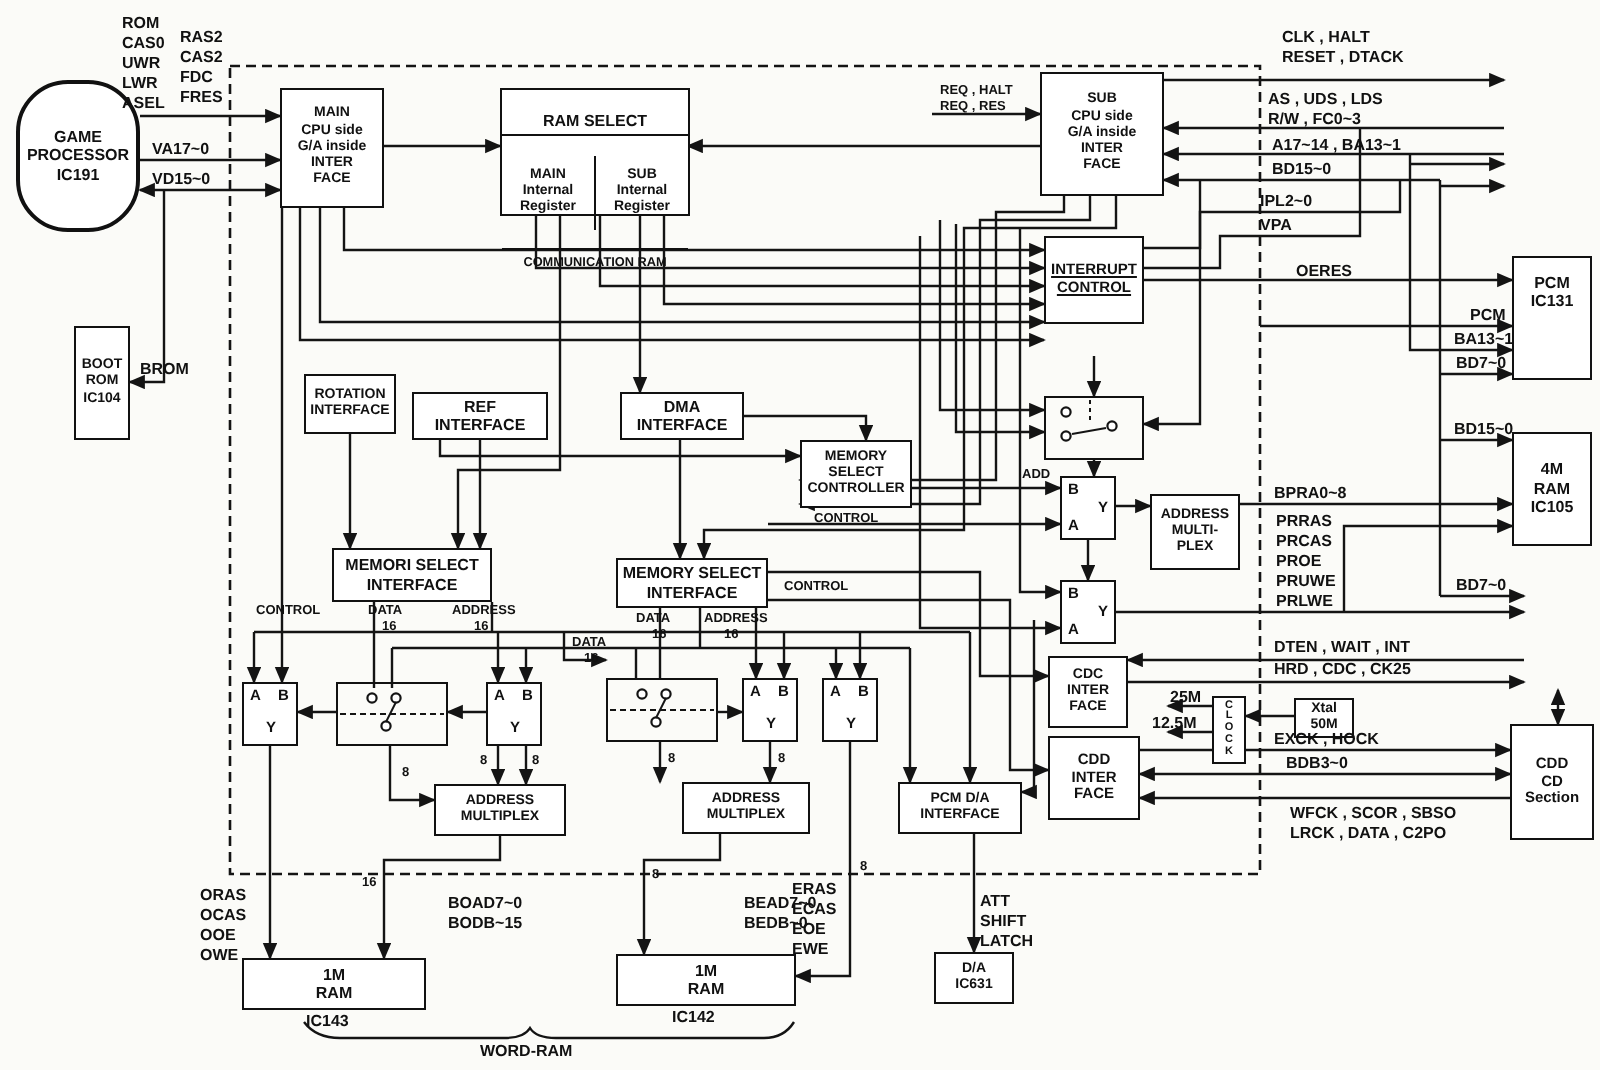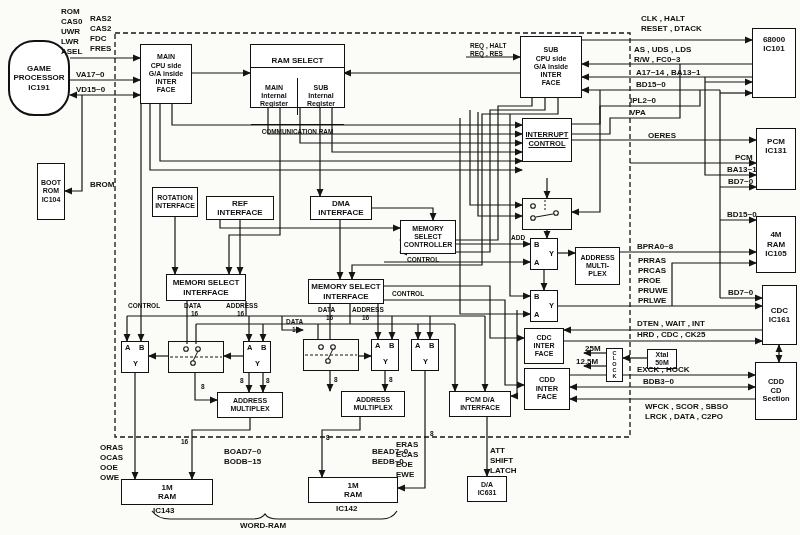--- a/index.html
+++ b/index.html
@@ -191,29 +191,25 @@
 Register</div>
   </div>
   <div class="comm" style="font-size:6.4px;">COMMUNICATION RAM</div>
 </div>
 
 <div class="box" style="left:520px;top:36px;width:62px;height:62px;font-size:7px;">SUB
 CPU side
 G/A inside
 INTER
 FACE</div>
-<div class="box" style="left:752px;top:28px;width:44px;height:70px;align-items:flex-start;padding-top:6px;">68000
-IC101</div>
 <div class="box" style="left:756px;top:128px;width:40px;height:62px;align-items:flex-start;padding-top:8px;">PCM
 IC131</div>
 <div class="box" style="left:756px;top:216px;width:40px;height:57px;">4M
 RAM
 IC105</div>
-<div class="box" style="left:762px;top:285px;width:35px;height:60px;">CDC
-IC161</div>
 <div class="box" style="left:755px;top:362px;width:42px;height:58px;font-size:7.5px;">CDD
 CD
 Section</div>
 
 <div class="box" style="left:522px;top:118px;width:50px;height:44px;font-size:7.5px;text-decoration:underline;">INTERRUPT
 CONTROL</div>
 <div class="box" style="left:522px;top:198px;width:50px;height:32px;background:transparent;"></div>
 <div class="box" style="left:400px;top:220px;width:56px;height:34px;font-size:7px;">MEMORY
 SELECT
 CONTROLLER</div>
@@ -298,21 +294,21 @@
 CAS0
 UWR
 LWR
 ASEL</div>
 <div class="lbl" style="left:90px;top:14px;">RAS2
 CAS2
 FDC
 FRES</div>
 <div class="lbl" style="left:76px;top:70px;">VA17~0</div>
 <div class="lbl" style="left:76px;top:85px;">VD15~0</div>
-<div class="lbl" style="left:70px;top:180px;margin-left:20px;">BROM</div>
+<div class="lbl" style="left:70px;top:180px;">BROM</div>
 <div class="lbl micro" style="left:470px;top:42px;">REQ , HALT
 REQ , RES</div>
 <div class="lbl" style="left:641px;top:14px;">CLK , HALT
 RESET , DTACK</div>
 <div class="lbl" style="left:634px;top:45px;">AS , UDS , LDS
 R/W , FC0~3</div>
 <div class="lbl" style="left:636px;top:68px;">A17~14 , BA13~1</div>
 <div class="lbl" style="left:636px;top:80px;">BD15~0</div>
 <div class="lbl" style="left:630px;top:96px;">IPL2~0</div>
 <div class="lbl" style="left:630px;top:108px;">VPA</div>

